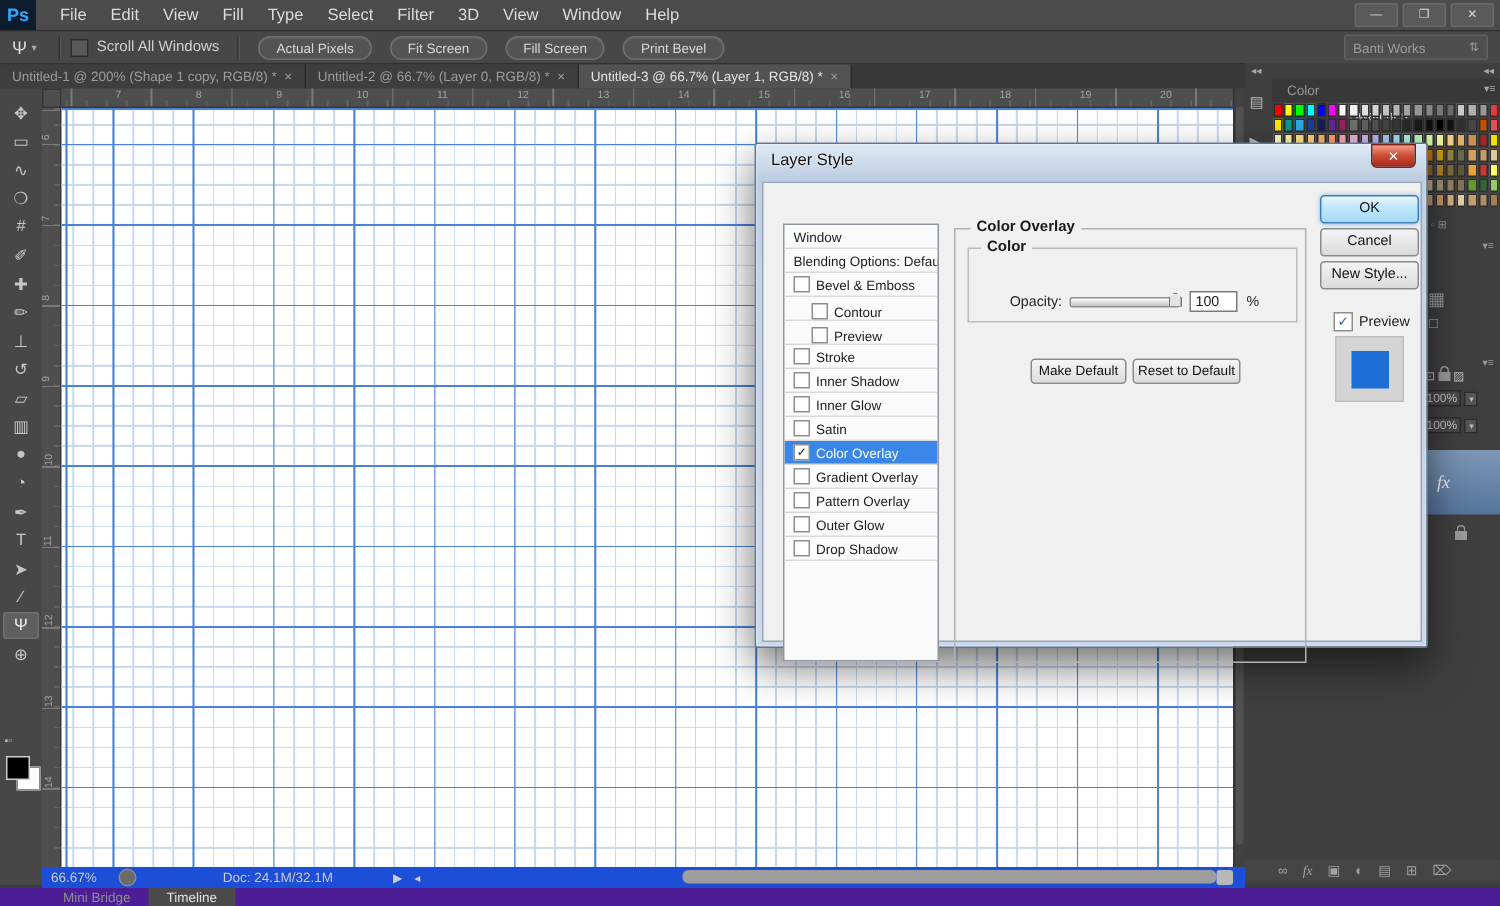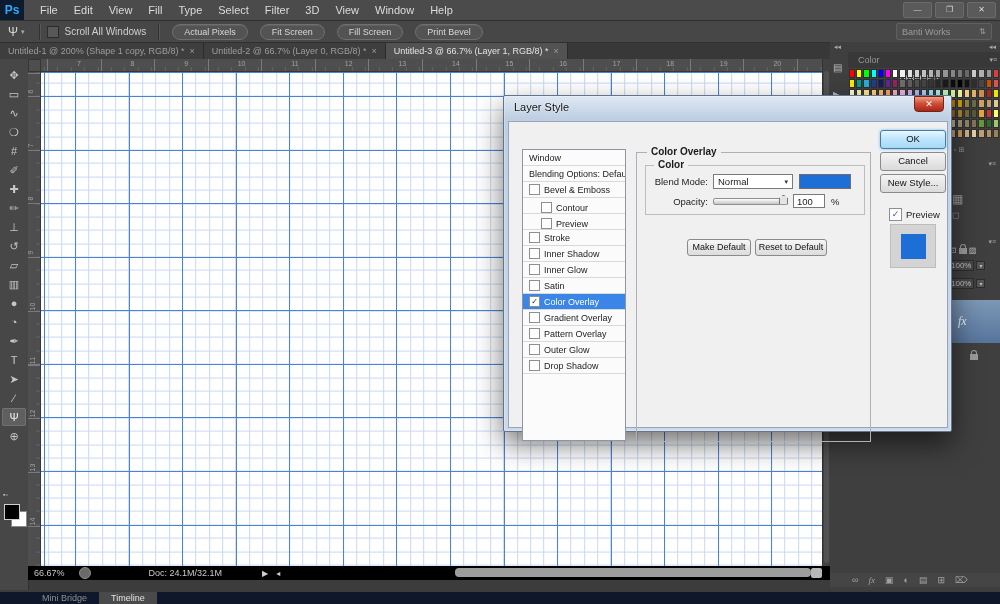--- a/index.html
+++ b/index.html
@@ -64,29 +64,29 @@
   #canvas{position:absolute;left:41px;top:72px;width:781px;height:506px;background:#fff;
           background-image:
             repeating-linear-gradient(90deg,#4a82d4 0 1px,transparent 1px 53.57px),
             repeating-linear-gradient(180deg,#4a82d4 0 1px,transparent 1px 53.57px),
             repeating-linear-gradient(90deg,#c7d8ef 0 1px,transparent 1px 13.39px),
             repeating-linear-gradient(180deg,#c7d8ef 0 1px,transparent 1px 13.39px);
           background-position:34px 0,0 24px,7.2px 0,0 10.6px;}
   #vscroll{position:absolute;left:822px;top:59px;width:8px;height:519px;background:#414141;border-left:1px solid #323232;box-sizing:border-box;}
   #vthumb{position:absolute;left:1px;top:12px;width:5px;height:492px;background:#525252;border-radius:3px;}
   
-  #statusbar{position:absolute;left:28px;top:566px;width:802px;height:14px;background:#000000;
+  #statusbar{position:absolute;left:28px;top:578px;width:802px;height:14px;background:#1d4ed8;
              display:flex;align-items:center;font-size:9px;color:#c9c9c9;}
   #zoom-readout{padding:0 6px;}
   .globe{width:10px;height:10px;border-radius:50%;background:#6a6a6a;border:1px solid #8a8a8a;margin:0 8px;}
   #doc-size{margin-left:50px;}
   .play-arrow{margin-left:40px;color:#cfcfcf;font-size:8px;}
   #hthumb{position:absolute;left:427px;top:2px;width:356px;height:9px;background:#9d9d9d;border-radius:4px;}
   #hcorner{position:absolute;right:8px;top:2px;width:11px;height:10px;background:#b8b8b8;border-radius:2px;}
-  #bottombar{position:absolute;left:0;top:592px;width:1000px;height:12px;background:#0f172a;display:flex;align-items:center;}
+  #bottombar{position:absolute;left:0;top:592px;width:1000px;height:12px;background:#4c1d95;display:flex;align-items:center;}
   .mb-circle{position:absolute;left:4px;top:596px;width:20px;height:20px;border-radius:50%;
              background:radial-gradient(circle at 35% 30%,#7db8ff,#1a5fd0);}
   .bottom-tab{font-size:9px;padding:0 12px;height:12px;line-height:12px;color:#8f8f8f;}
   .bottom-tab.active{background:#4a4a4a;color:#e2e2e2;}
   #mini-bridge-tab{margin-left:30px;}
   
   #rightdock{position:absolute;left:830px;top:42px;width:170px;height:548px;background:#3f3f3f;}
   .collapse{position:absolute;top:1px;font-size:7px;color:#a8a8a8;}
   #iconstrip{position:absolute;left:0;top:10px;width:18px;height:100px;}
   .strip-icon{position:absolute;left:3px;color:#b8b8b8;font-size:10px;}
@@ -548,28 +548,20 @@
           <div class="sl-item">
             <span class="sl-check"></span>
             <span>Drop Shadow</span>
           </div>
         </div>
 
       <div id="ov-group">
         <span class="legend" style="left:10px">Color Overlay</span>
         <div id="color-fieldset">
           <span class="legend" style="left:8px">Color</span>
-          <div class="frow" style="left:0px;top:8px">
-            <span class="flabel">Blend Mode:</span>
-            <div id="blend-select">
-              <span>Normal</span>
-              <span id="blend-caret">▾</span>
-            </div>
-            <div id="overlay-swatch" style="background: rgb(29, 111, 214);"></div>
-          </div>
           <div class="frow" style="left:0px;top:28px">
             <span class="flabel">Opacity:</span>
             <div id="opacity-slider">
               <div id="slider-thumb"></div>
             </div>
             <div id="opacity-input">100</div>
             <span class="unit">%</span>
           </div>
         </div>
         <div class="def-btn" style="left:50px;top:86px;width:62px">Make Default</div>

